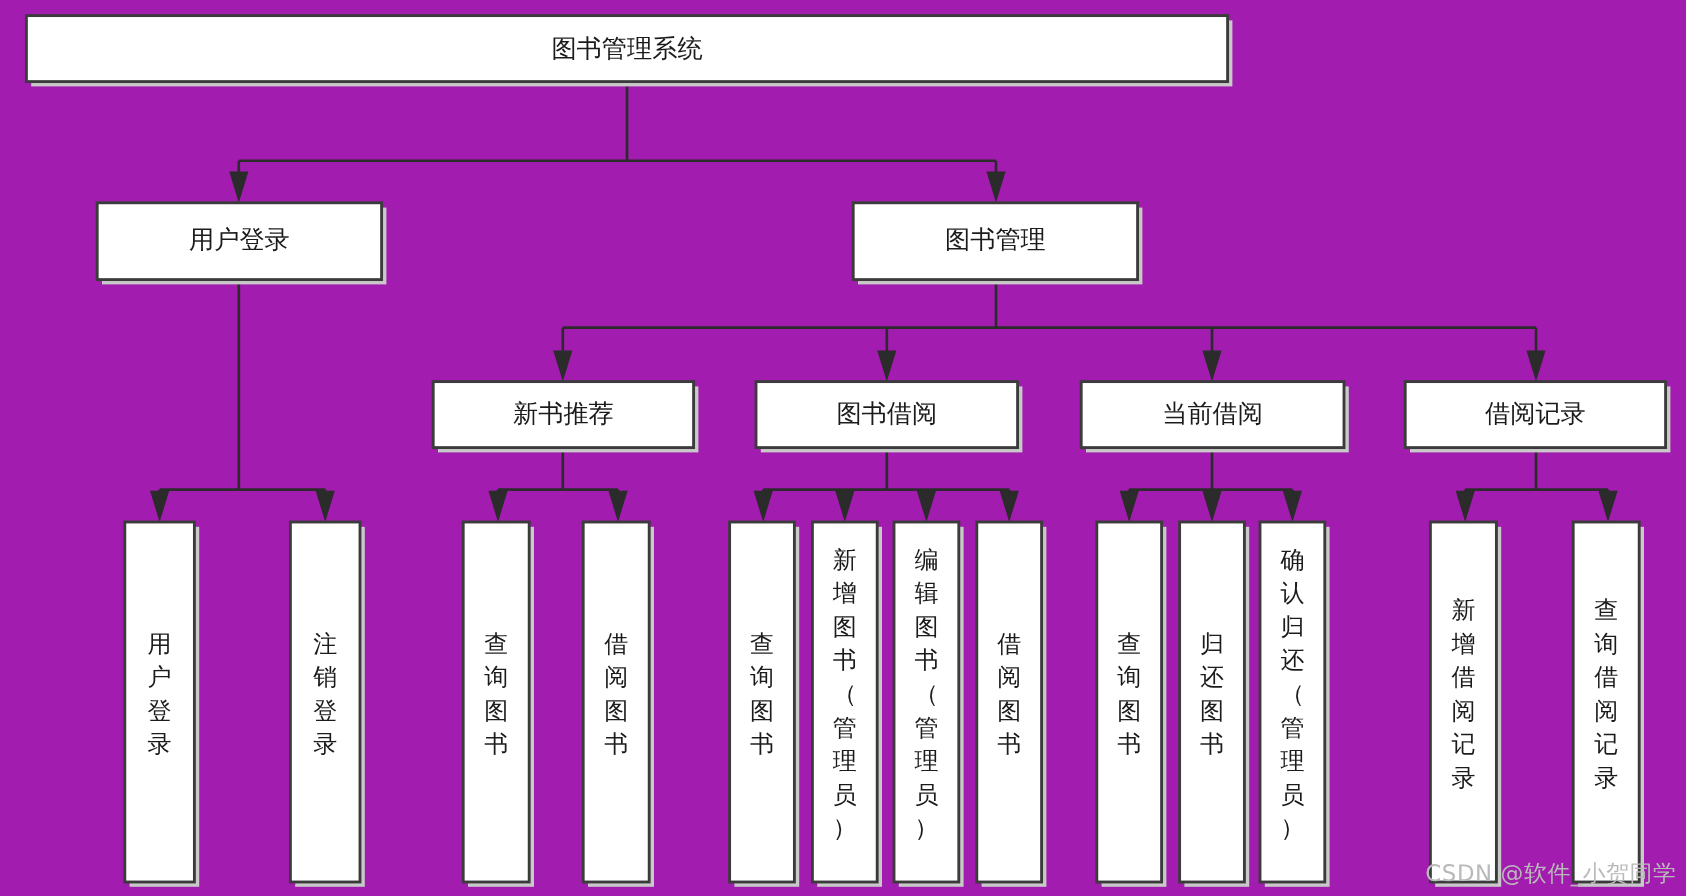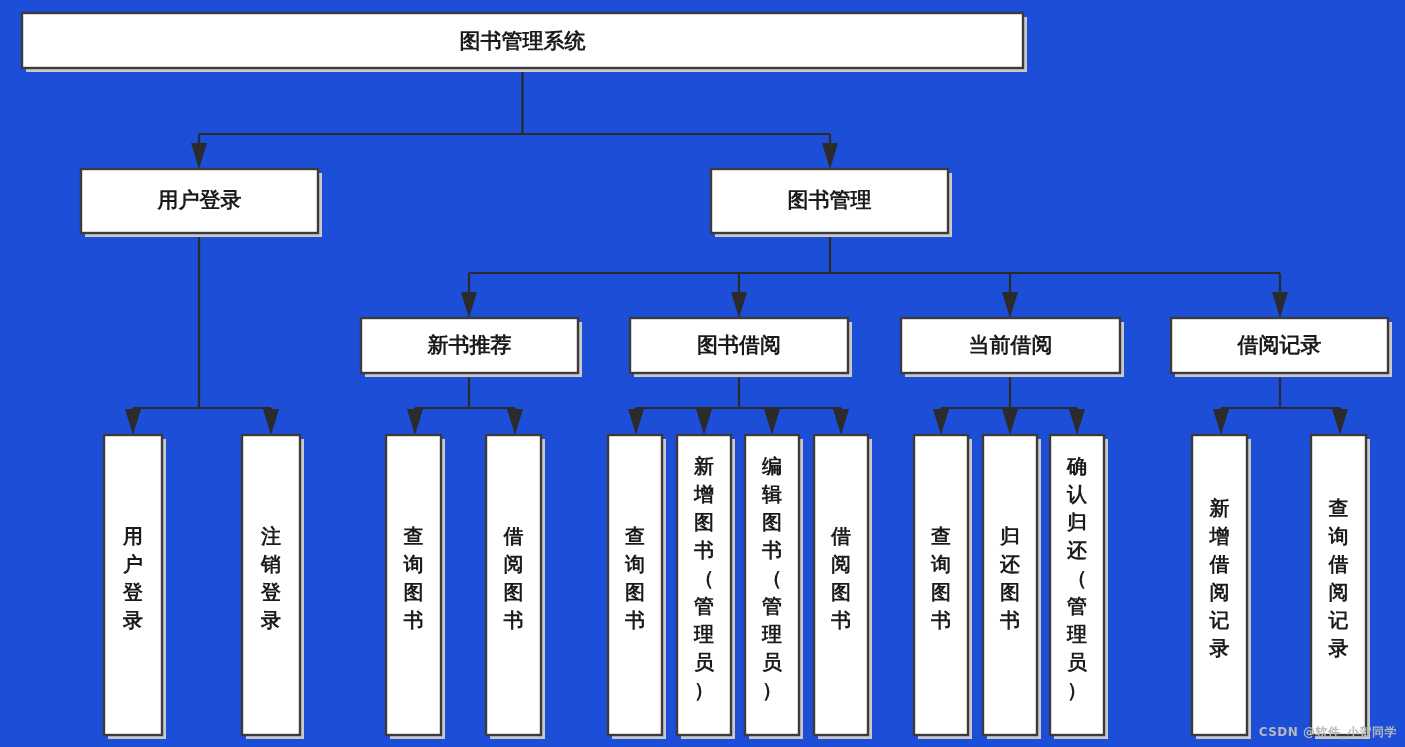--- a/index.html
+++ b/index.html
@@ -11,22 +11,21 @@
   body {
     width: 1405px;
     height: 747px;
     overflow: hidden;
     font-family: "DejaVu Sans", "Liberation Sans", sans-serif;
   }
   #diagram-root {
     position: relative;
     width: 1405px;
     height: 747px;
-    background: #1d4ed8;
-    font-weight: bold;
+    background: #a21caf;
   }
   svg.diagram-canvas {
     position: absolute;
     top: 0;
     left: 0;
     width: 1405px;
     height: 747px;
   }
   .node-rect {
     fill: #ffffff;
@@ -58,21 +57,21 @@
     font-family: "DejaVu Sans", "Liberation Sans", sans-serif;
     font-size: 20px;
     fill: #1b1b1b;
     text-anchor: middle;
   }
   .watermark-text {
     position: absolute;
     right: 8px;
     bottom: 6px;
     font-family: "DejaVu Sans", "Liberation Sans", sans-serif;
-    font-size: 12px;
+    font-size: 19px;
     color: #b9b9b9;
     letter-spacing: 0.5px;
     white-space: nowrap;
     user-select: none;
   }
 </style>
 </head>
 <body>
 
 <div id="diagram-root">

